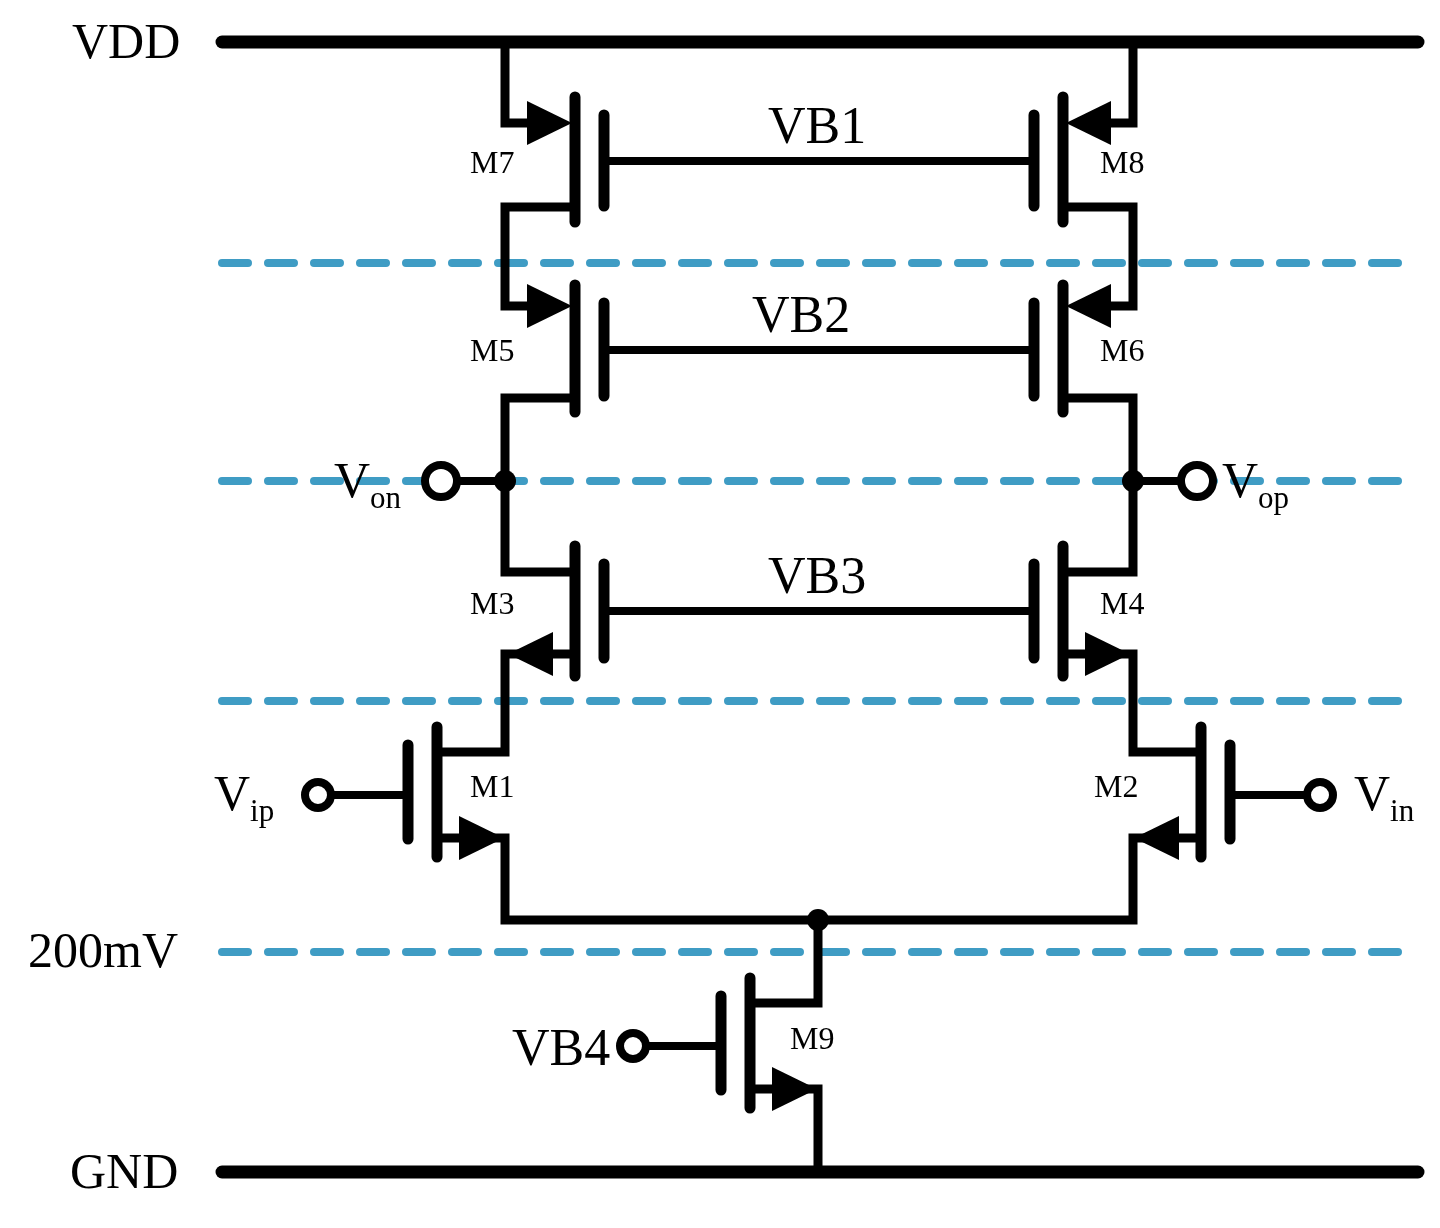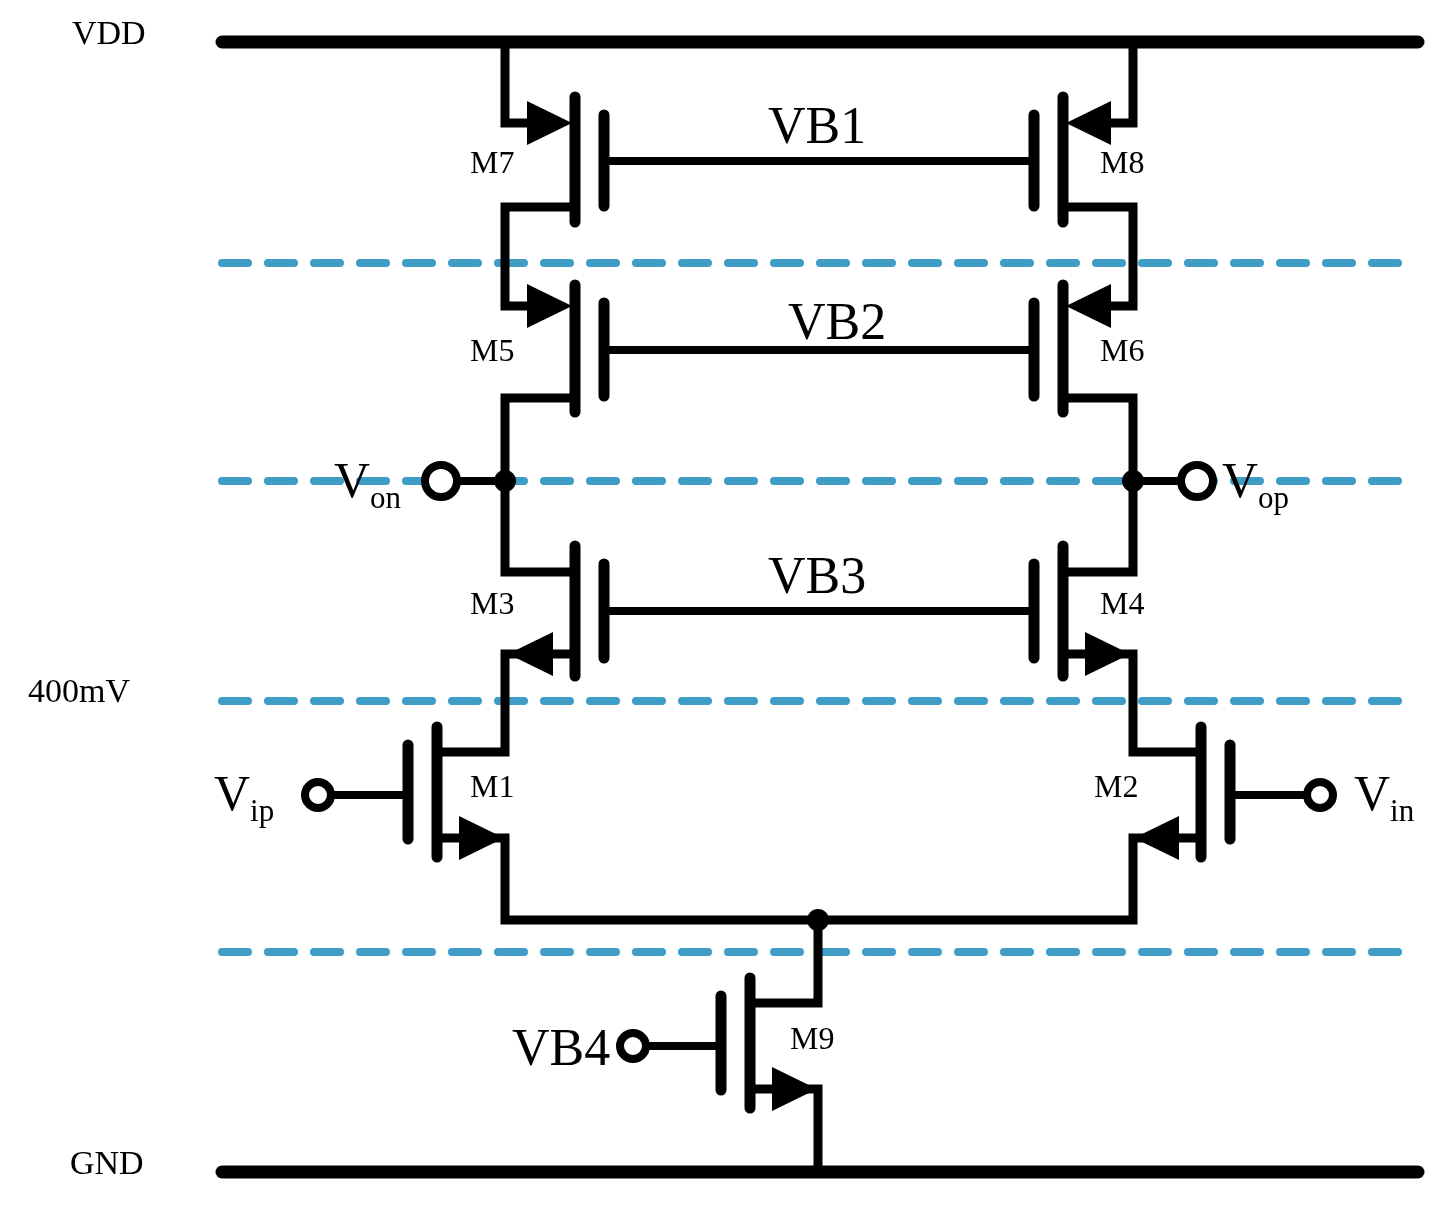--- a/index.html
+++ b/index.html
@@ -27,21 +27,21 @@
   .dashline { stroke: #3f9cc4; stroke-width: 8; fill: none;
               stroke-dasharray: 26 20; stroke-linecap: round; }
   .lbl {
     position: absolute;
     color: #000;
     font-family: "Liberation Serif", "DejaVu Serif", serif;
     white-space: nowrap;
     line-height: 1;
     user-select: none;
   }
-  .lvl { font-size: 34px; }
+  .lvl { font-size: 50px; }
   .dev { font-size: 32px; }
   .bias { font-size: 52px; text-align: right; }
   .port { font-size: 50px; }
   .port sub { font-size: 0.62em; }
 </style>
 </head>
 <body>
 
 <div id="root">
 
@@ -156,34 +156,34 @@
 
     <circle class="dot" cx="1133" cy="481" r="11"></circle>
     <line class="gwire" x1="1133" y1="481" x2="1185" y2="481"></line>
     <circle class="term" cx="1197" cy="481" r="16"></circle>
 
   </svg>
 
   <div class="lbl lvl" style="left:72px; top:16px;">VDD</div>
   <div class="lbl lvl" style="left:70px; top:1146px;">GND</div>
 
-  <div class="lbl lvl" style="left:28px; top:674px;">400mV</div>
+  <div class="lbl lvl" style="left:28px; top:925px;">200mV</div>
 
   <div class="lbl dev" style="left:470px; top:146px;">M7</div>
   <div class="lbl dev" style="left:1100px; top:146px;">M8</div>
   <div class="lbl dev" style="left:470px; top:334px;">M5</div>
   <div class="lbl dev" style="left:1100px; top:334px;">M6</div>
   <div class="lbl dev" style="left:470px; top:587px;">M3</div>
   <div class="lbl dev" style="left:1100px; top:587px;">M4</div>
   <div class="lbl dev" style="left:470px; top:770px;">M1</div>
   <div class="lbl dev" style="left:1094px; top:770px;">M2</div>
   <div class="lbl dev" style="left:790px; top:1022px;">M9</div>
 
   <div class="lbl bias" style="left:768px; top:100px;">VB1</div>
-  <div class="lbl bias" style="left:788px; top:289px;margin-top:7px;">VB2</div>
+  <div class="lbl bias" style="left:752px; top:289px;">VB2</div>
   <div class="lbl bias" style="left:768px; top:550px;">VB3</div>
   <div class="lbl bias" style="left:512px; top:1022px;">VB4</div>
 
   <div class="lbl port" style="left:214px; top:768px;">
     <span>V</span><sub>ip</sub>
   </div>
 
   <div class="lbl port" style="left:1354px; top:768px;">
     <span>V</span><sub>in</sub>
   </div>

